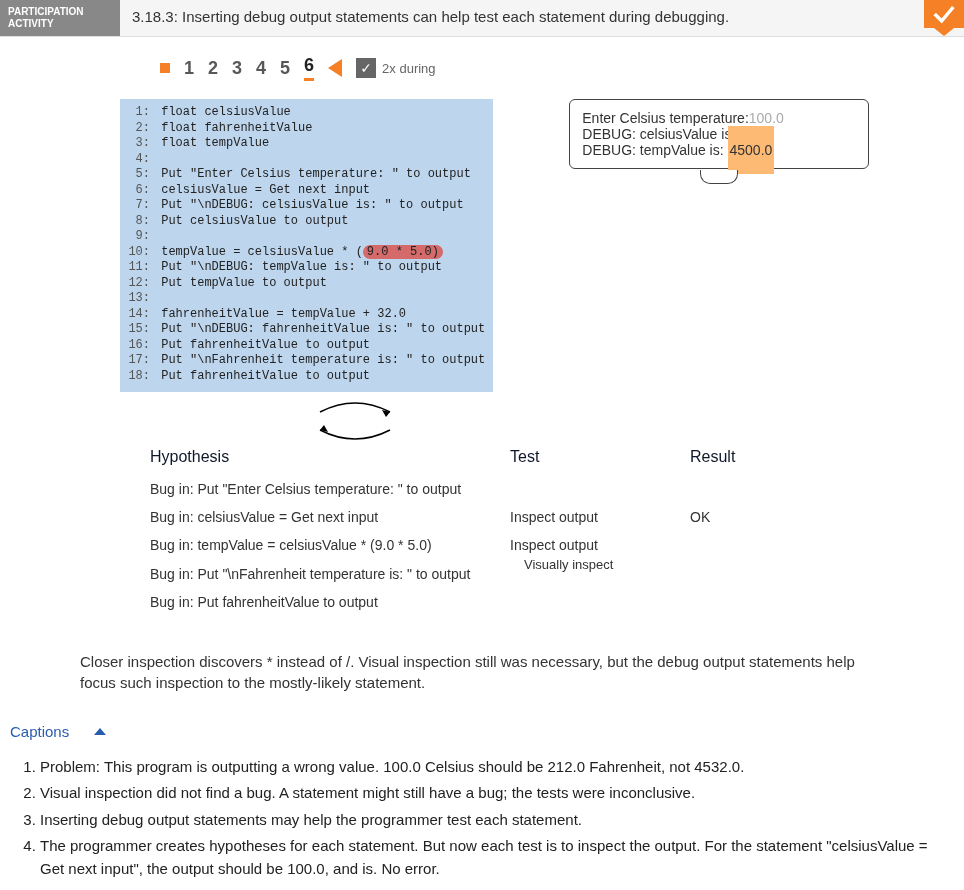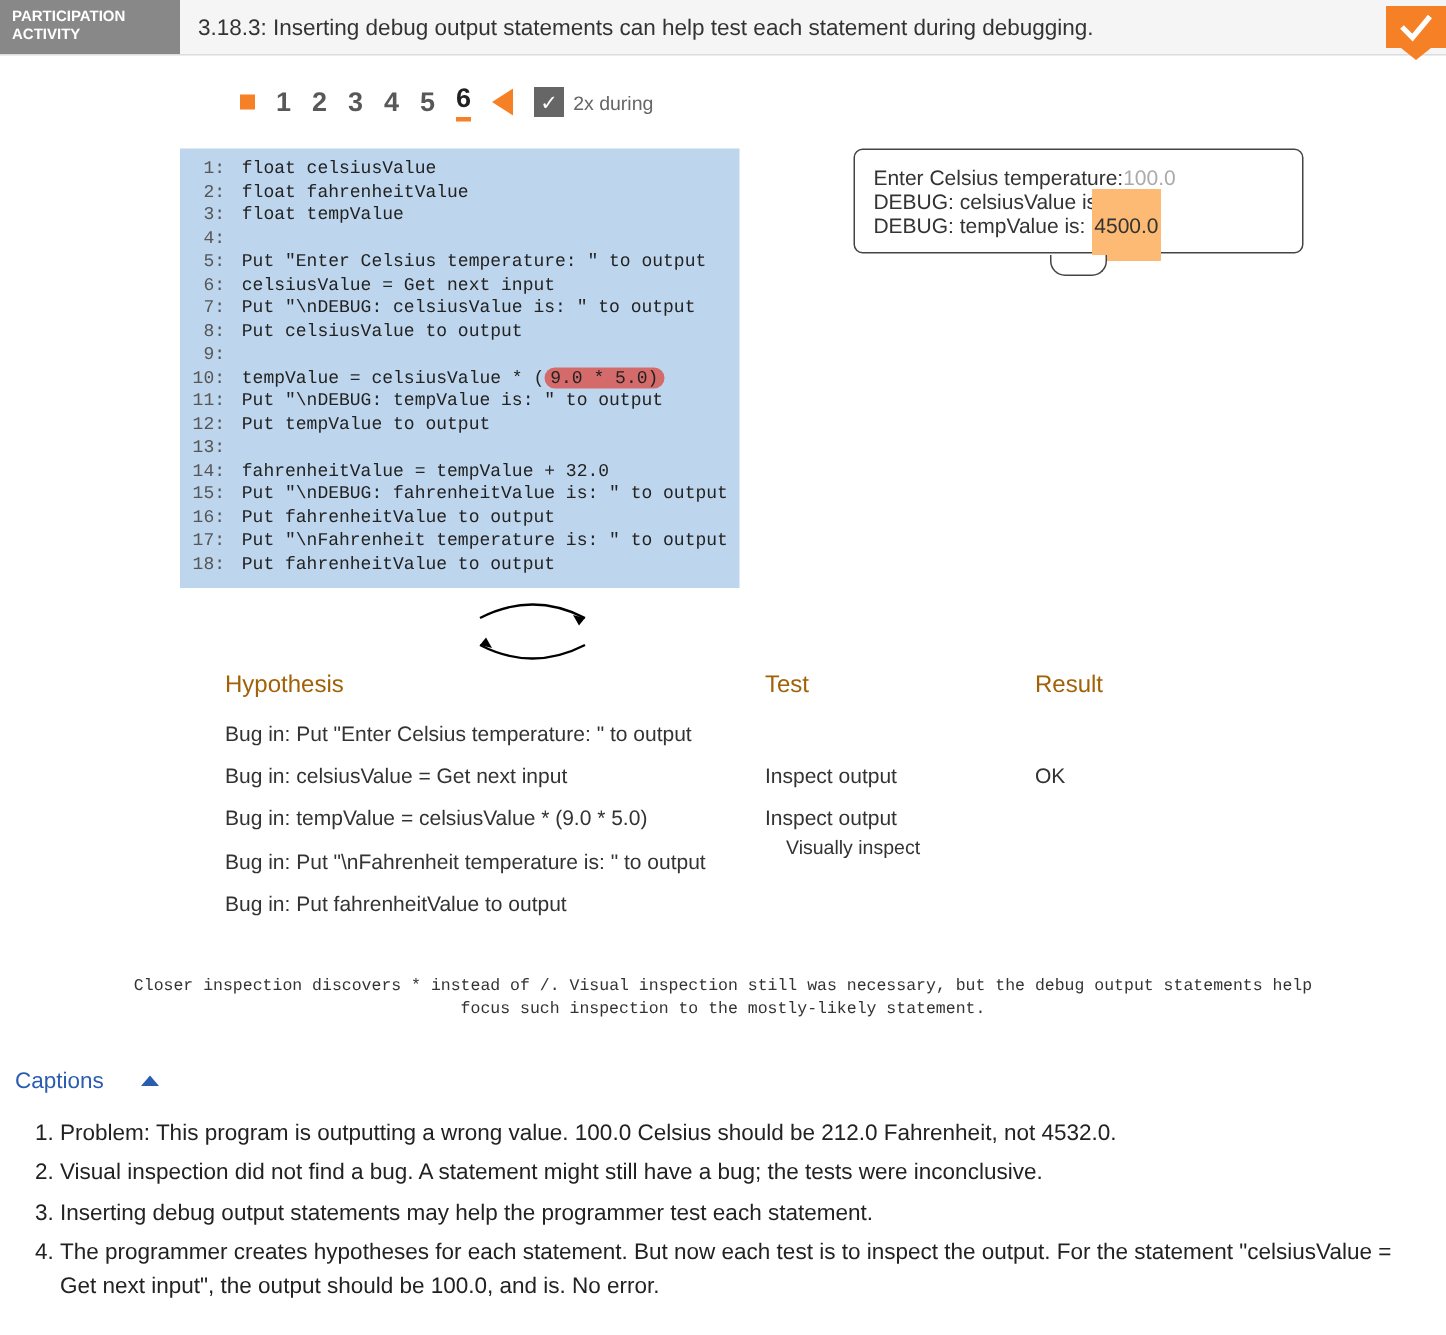--- a/index.html
+++ b/index.html
@@ -1,18 +1,18 @@
 <!DOCTYPE html>
 <html><head>
 <meta charset="utf-8">
 <style>
   * { box-sizing: border-box; margin: 0; padding: 0; }
   body { font-family: Arial, Helvetica, sans-serif; font-size: 14px; color: #333; background: #fff; width: 964px; }
   
-  .header-bar { display: flex; align-items: center; background: #f5f5f5; border-bottom: 1px solid #ddd; }
+  .header-bar { display: flex; align-items: flex-start; background: #f5f5f5; border-bottom: 1px solid #ddd; }
   .badge-left { background: #888; color: #fff; font-size: 10px; font-weight: bold; padding: 6px 8px; line-height: 1.2; min-width: 120px; }
   .header-title { flex: 1; padding: 8px 12px; font-size: 15px; display: flex; align-items: center; }
   .badge-right { width: 40px; background: #f58025; display: flex; align-items: center; justify-content: center; position: relative; }
   .badge-right svg { width: 28px; height: 28px; }
   .badge-right::after { content: ""; position: absolute; bottom: -8px; left: 50%; transform: translateX(-50%); border-left: 10px solid transparent; border-right: 10px solid transparent; border-top: 8px solid #f58025; }
   
   .pager-row { display: flex; align-items: center; gap: 14px; padding: 18px 0 18px 160px; font-size: 18px; font-weight: bold; color: #585858; }
   .pager-box { width: 10px; height: 10px; background: #f58025; }
   .pager-num { color: #585858; cursor: pointer; }
   .pager-num.active { border-bottom: 3px solid #f58025; padding-bottom: 2px; color: #222; }
@@ -32,27 +32,27 @@
   .output-box .gray { color: #aaa; }
   .output-box .val-hl { background: #fdba74; padding: 16px 2px; }
   .output-foot { position: absolute; left: 50%; bottom: -16px; transform: translateX(-50%); width: 38px; height: 14px; border: 1px solid #444; border-top: none; border-radius: 0 0 10px 10px; background: #fff; }
   
   .arrows-svg { display: block; margin: 6px auto 4px 300px; }
   
   .hyp-grid { display: flex; padding: 0 0 0 150px; gap: 0; }
   .hyp-col { min-width: 360px; }
   .test-col { min-width: 180px; }
   .res-col { min-width: 150px; }
-  .col-head { color: #a16207; font-size: 16px; margin-bottom: 14px; }
+  .col-head { color: #0f172a; font-size: 16px; margin-bottom: 14px; }
   .hyp-row { font-size: 14px; margin-bottom: 10px; line-height: 1.3; }
   .sub-indent { padding-left: 14px; font-size: 13px; }
   .bad { color: #c00; }
   .bugfound { color: #c00; font-size: 13px; padding-left: 20px; }
   
-  .summary-text { text-align: center; font-size: 11px; color: #333; padding: 30px 80px 20px 80px; line-height: 1.4; font-family: Liberation Mono, monospace; }
+  .summary-text { font-size: 15px; color: #333; padding: 30px 80px 20px 80px; line-height: 1.4; }
   
   .captions-toggle { color: #2a5db0; font-size: 15px; padding: 10px 0 10px 10px; display: flex; align-items: center; gap: 25px; cursor: pointer; }
   .chevron-up { width: 0; height: 0; border-left: 6px solid transparent; border-right: 6px solid transparent; border-bottom: 7px solid #2a5db0; }
   
   .captions-list { padding: 6px 30px 20px 40px; }
   .captions-list li { font-size: 15px; line-height: 1.5; margin-bottom: 4px; color: #222; }
 </style>
 </head>
 <body>
 

